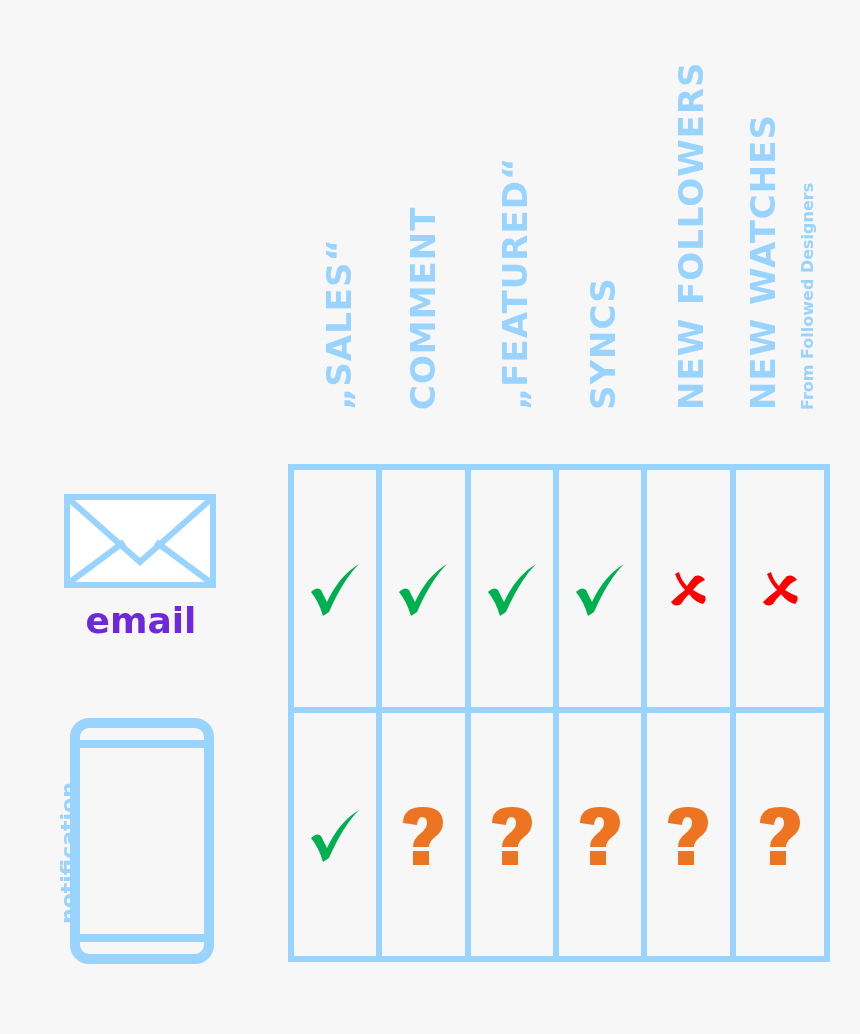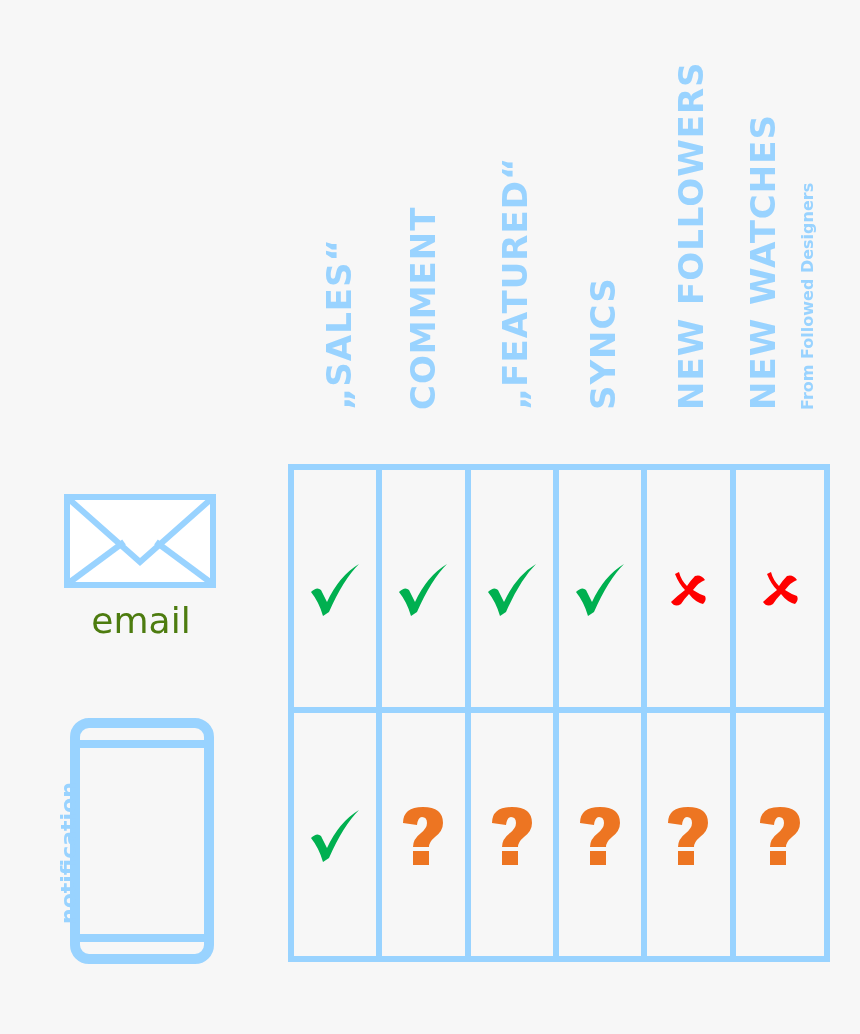--- a/index.html
+++ b/index.html
@@ -50,21 +50,21 @@
   }
   .cell.last-col { border-right: none; }
   .cell.last-row { border-bottom: none; }
   .mark { display: block; }
   .envelope {
     position: absolute; left: 64px; top: 494px; width: 152px; height: 94px;
   }
   .email-label {
     position: absolute; left: 66px; top: 600px; width: 150px;
     text-align: center;
-    color: #4d7c0f; font-weight: normal; font-size: 36px;
+    color: #6d28d9; font-weight: bold; font-size: 36px;
   }
   .phone {
     position: absolute; left: 70px; top: 718px; width: 144px; height: 246px;
   }
   .notif-label {
     position: absolute; left: 56px; top: 924px;
     transform-origin: left top;
     transform: rotate(-90deg);
     color: #99d3ff; font-weight: bold; font-size: 22px;
     white-space: nowrap;

